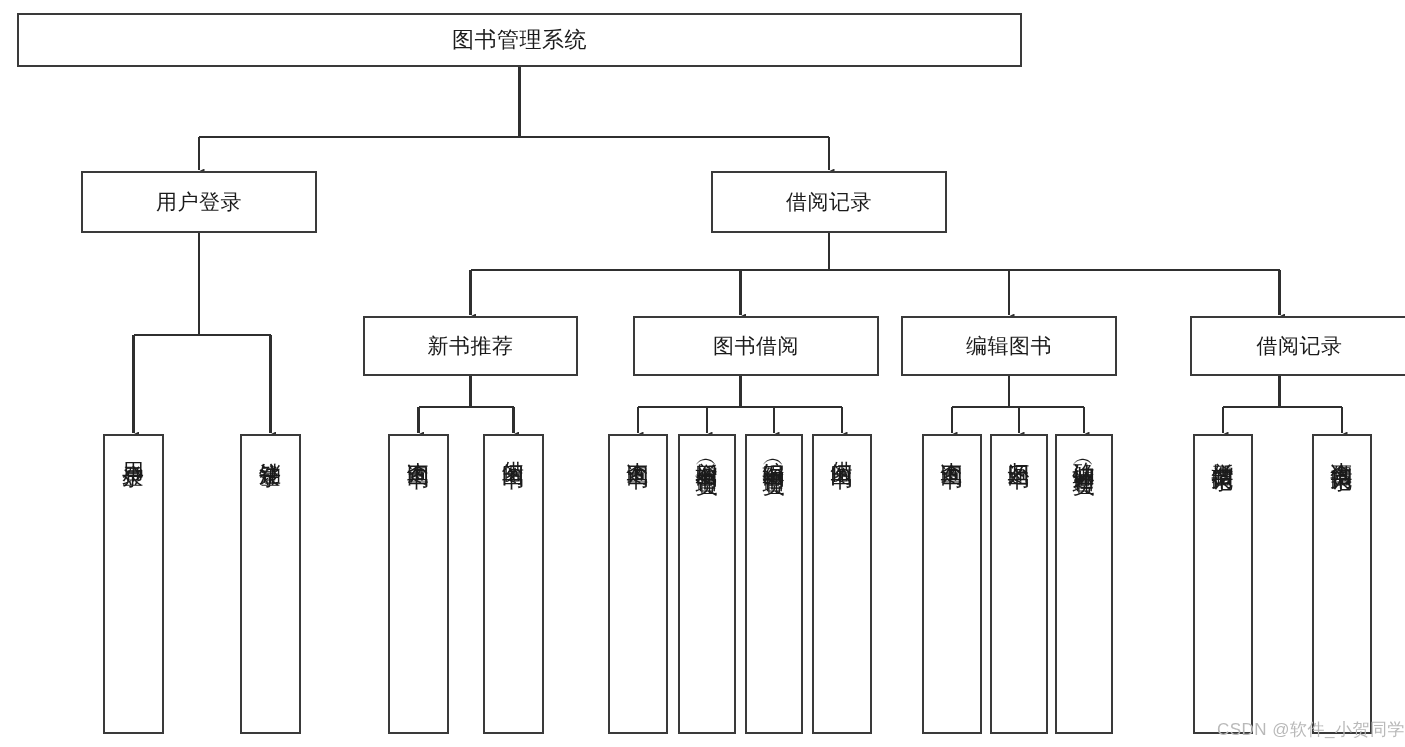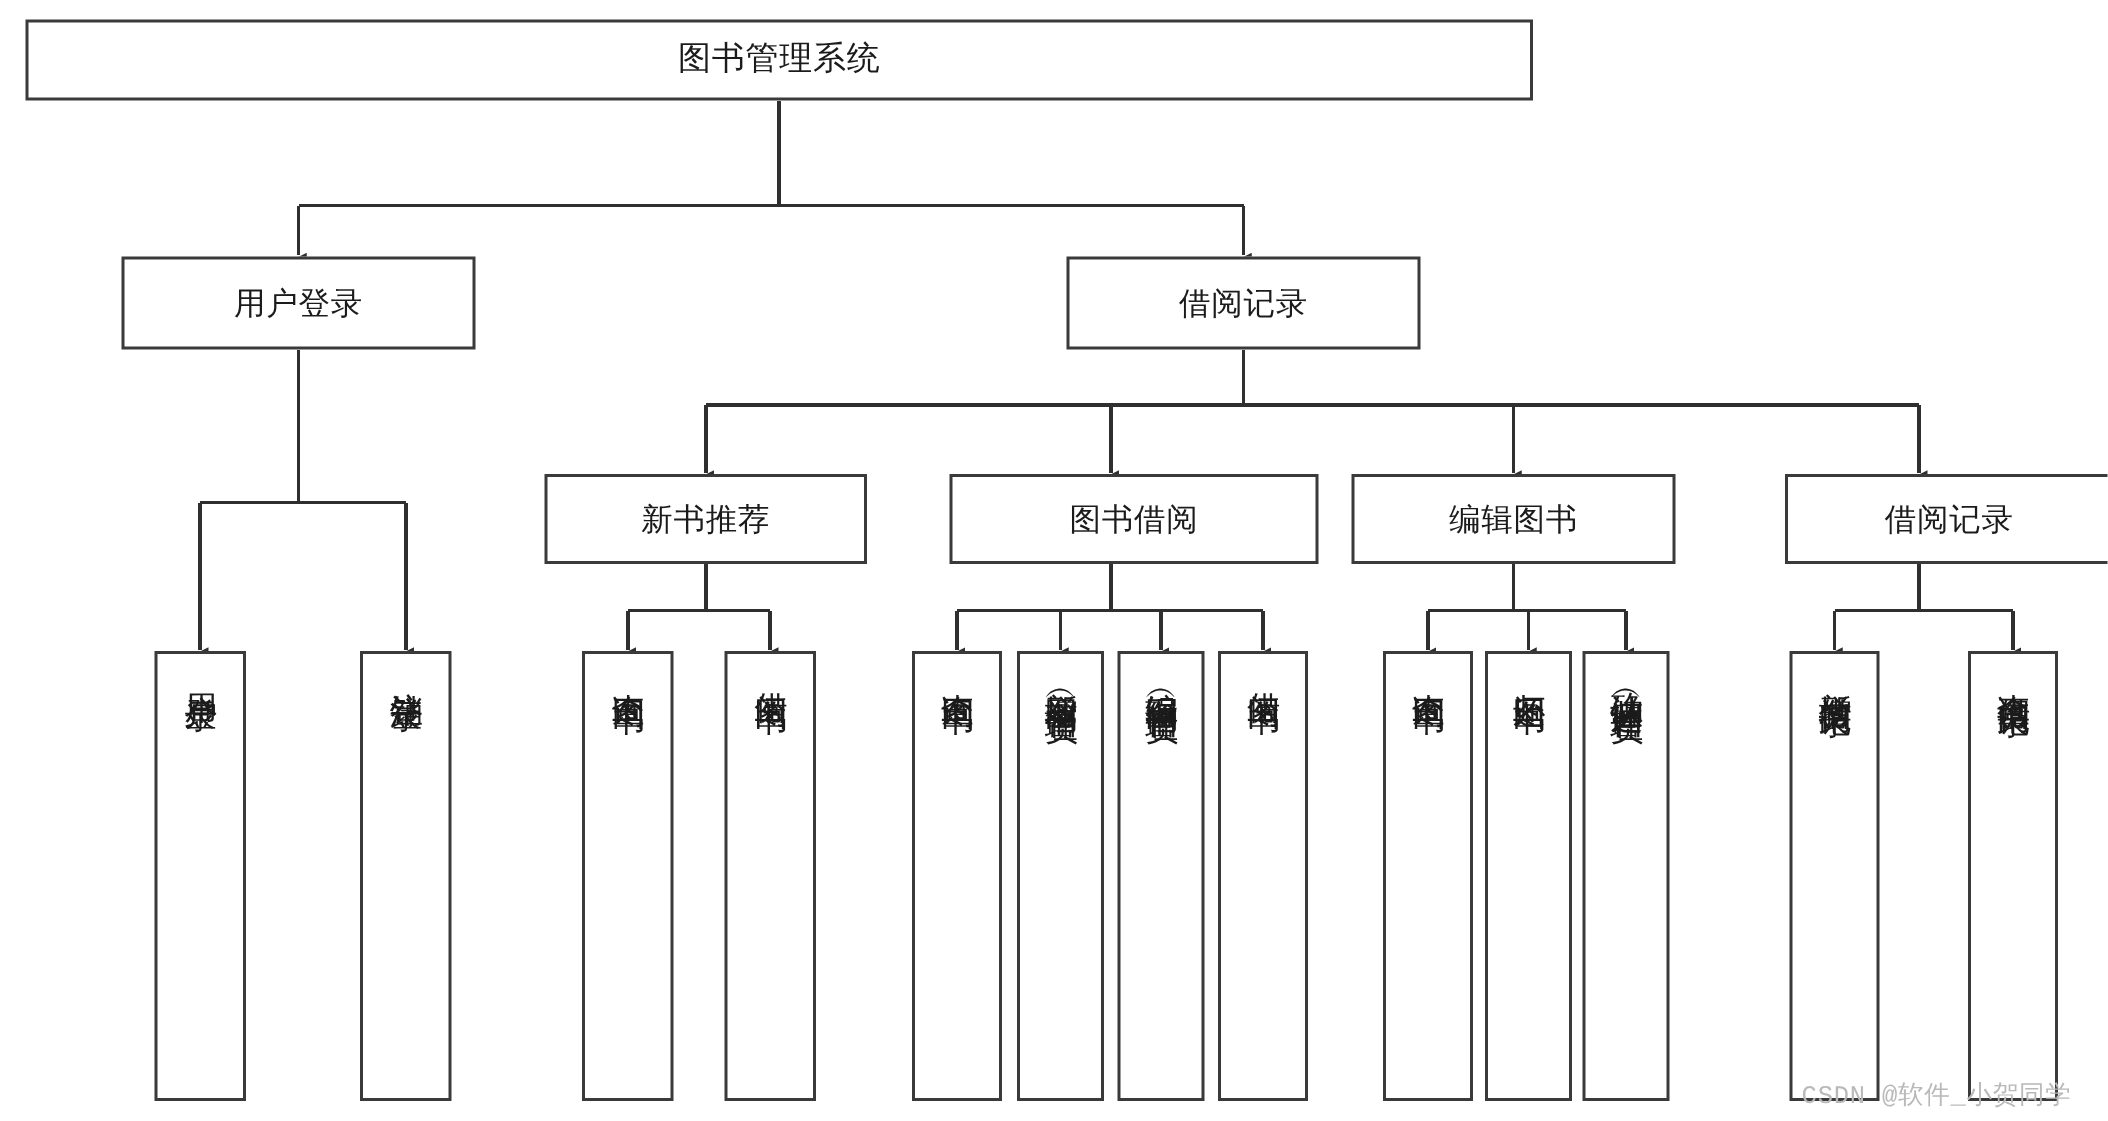--- a/index.html
+++ b/index.html
@@ -59,25 +59,25 @@
   .node.vertical .node-label {
     writing-mode: vertical-rl;
     text-orientation: upright;
     font-size: 22px;
     line-height: 1.05;
     letter-spacing: 2px;
     white-space: nowrap;
   }
   .watermark {
     position: absolute;
-    right: 24px;
+    right: 0;
     bottom: 6px;
     font-size: 17px;
     color: #b9b9b9;
-    font-family: Liberation Mono, monospace;
+    font-family: Liberation Sans, sans-serif;
     z-index: 5;
     white-space: nowrap;
     letter-spacing: 0.5px;
   }
 </style>
 </head>
 <body>
 
 <div id="diagram-root">
   <svg id="connectors" viewBox="0 0 1405 747">

